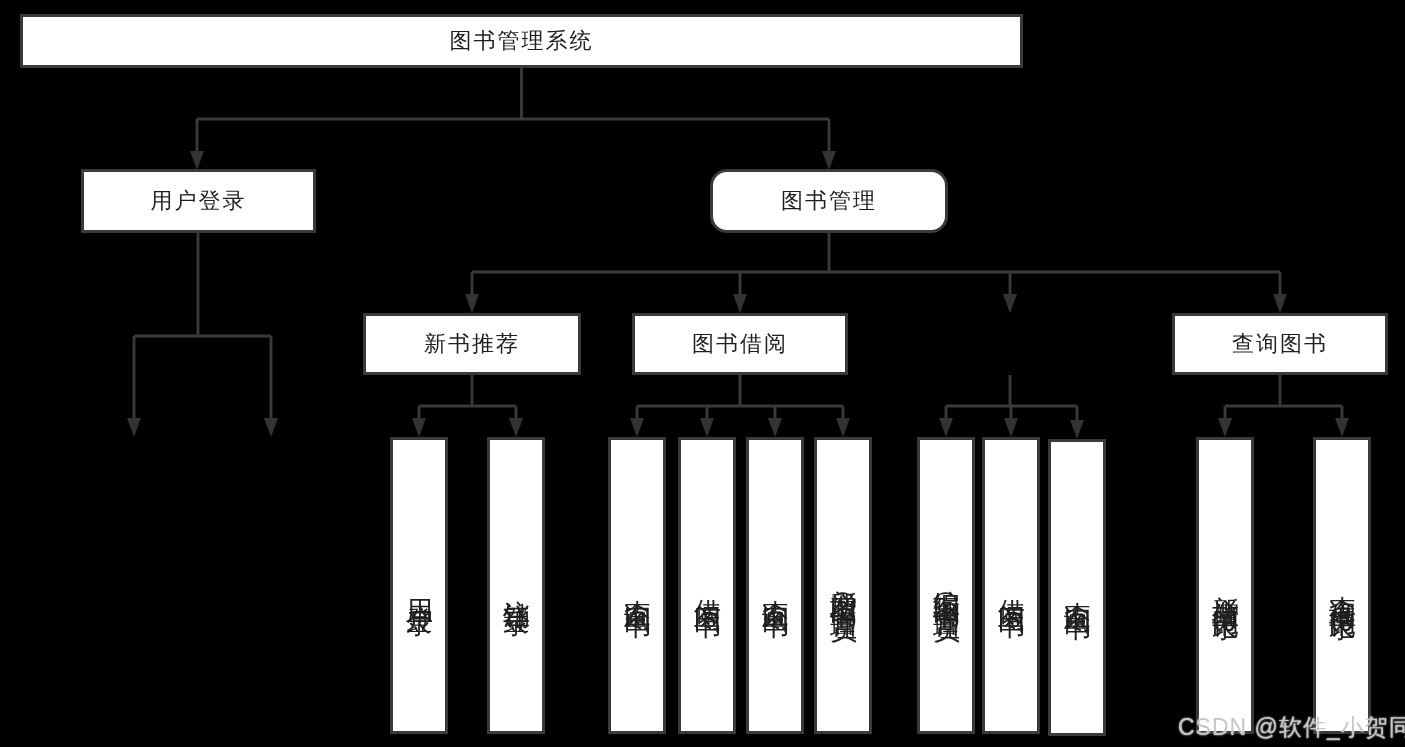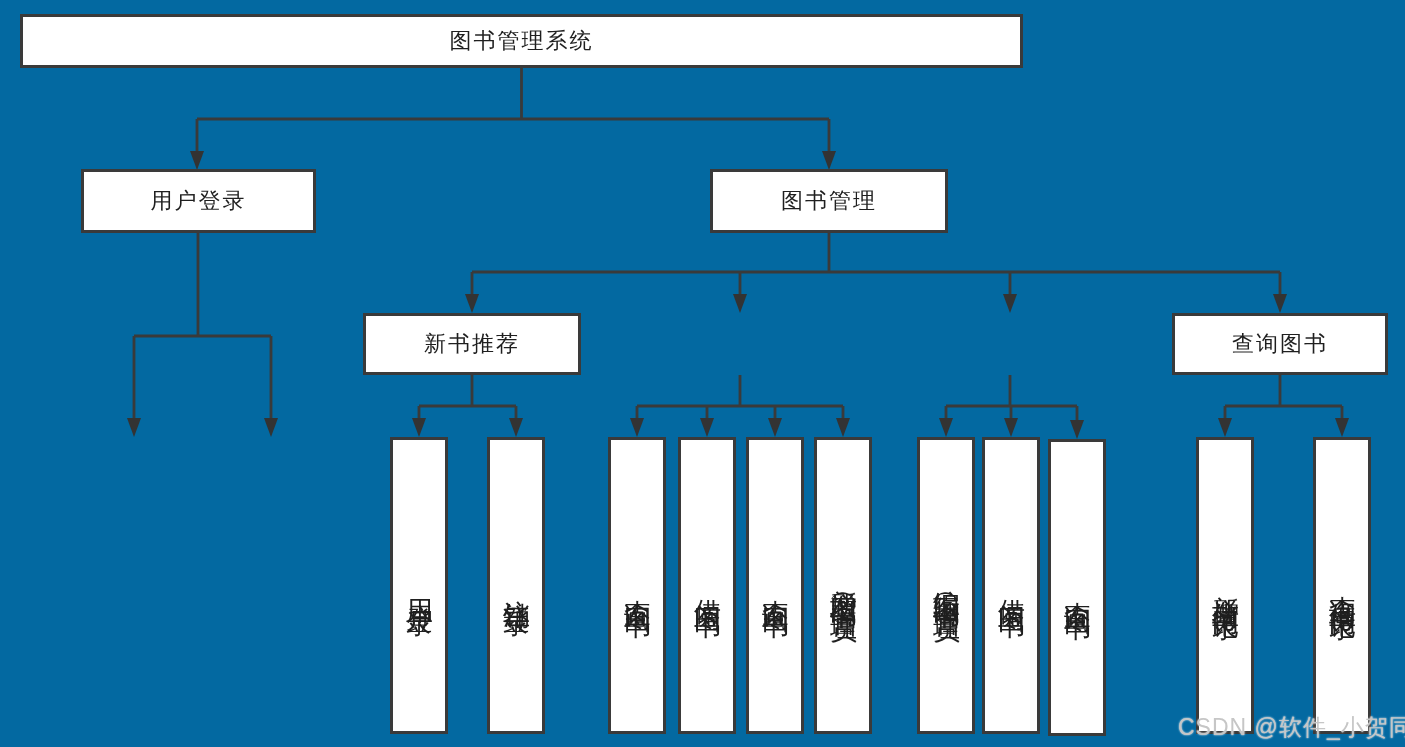--- a/index.html
+++ b/index.html
@@ -5,21 +5,21 @@
   html, body {
     margin: 0;
     padding: 0;
     background: #ffffff;
     font-family: "Liberation Sans", sans-serif;
   }
   #stage {
     position: relative;
     width: 1405px;
     height: 747px;
-    background: #0369a1;
+    background: #000000;
     overflow: hidden;
     color: #1f1f1f;
   }
   #connectors {
     position: absolute;
     left: 0; top: 0;
     width: 1405px; height: 747px;
   }
   .box {
     position: absolute;
@@ -42,21 +42,21 @@
     font-size: 27px;
     letter-spacing: 4px;
     line-height: 1;
     white-space: nowrap;
     color: #1f1f1f;
   }
   
   .n-root  { left: 20px;   top: 14px;  width: 1003px; height: 54px; }
   
   .n-l2a   { left: 81px;   top: 169px; width: 235px;  height: 64px; }
-  .n-l2b   { left: 710px;  top: 169px; width: 238px;  height: 64px; }
+  .n-l2b   { left: 710px;  top: 169px; width: 238px;  height: 64px; border-radius: 17px; }
   
   .n-l3    { top: 313px; height: 62px; }
   .n-l3-1  { left: 363px;  width: 218px; }
   .n-l3-2  { left: 632px;  width: 216px; }
   .n-l3-3  { left: 902px;  width: 216px; }
   .n-l3-4  { left: 1172px; width: 216px; }
   
   .n-l4    { top: 437px; height: 297px; width: 58px; }
   .n-a1 { left: 390px; }
   .n-a2 { left: 487px; }
@@ -135,20 +135,23 @@
   <div class="box n-l2a">
     <span class="h-label">用户登录</span>
   </div>
   <div class="box n-l2b">
     <span class="h-label">图书管理</span>
   </div>
 
   <div class="box n-l3 n-l3-1">
     <span class="h-label">新书推荐</span>
   </div>
+  <div class="box n-l3 n-l3-2">
+    <span class="h-label">图书借阅</span>
+  </div>
   <div class="box n-l3 n-l3-4">
     <span class="h-label">查询图书</span>
   </div>
 
   <div class="box n-l4 n-a1">
     <span class="v-label">用户登录</span>
   </div>
   <div class="box n-l4 n-a2">
     <span class="v-label">注销登录</span>
   </div>

